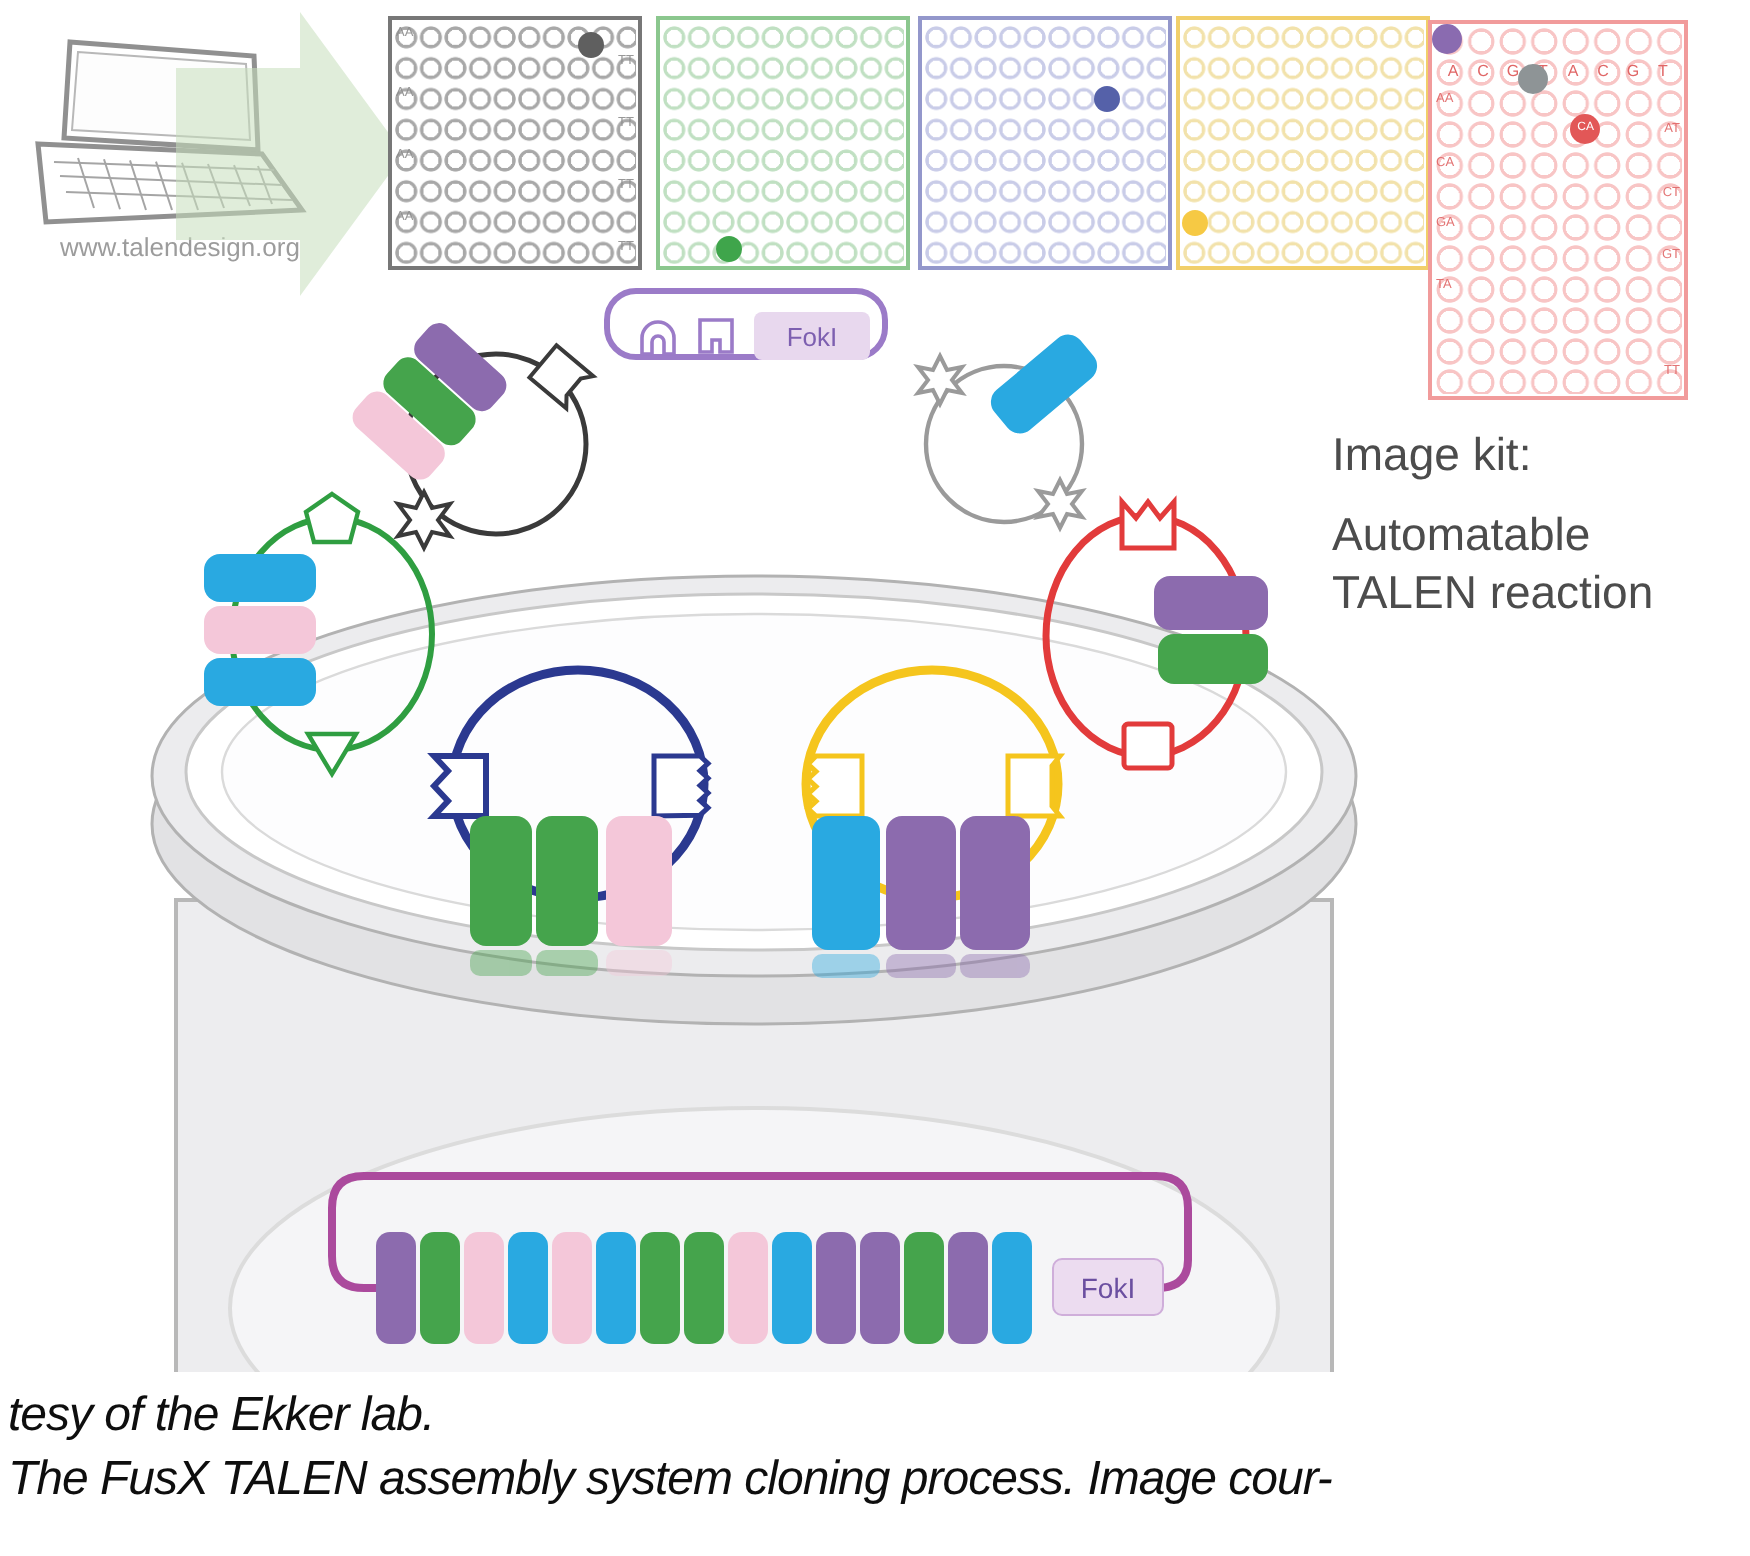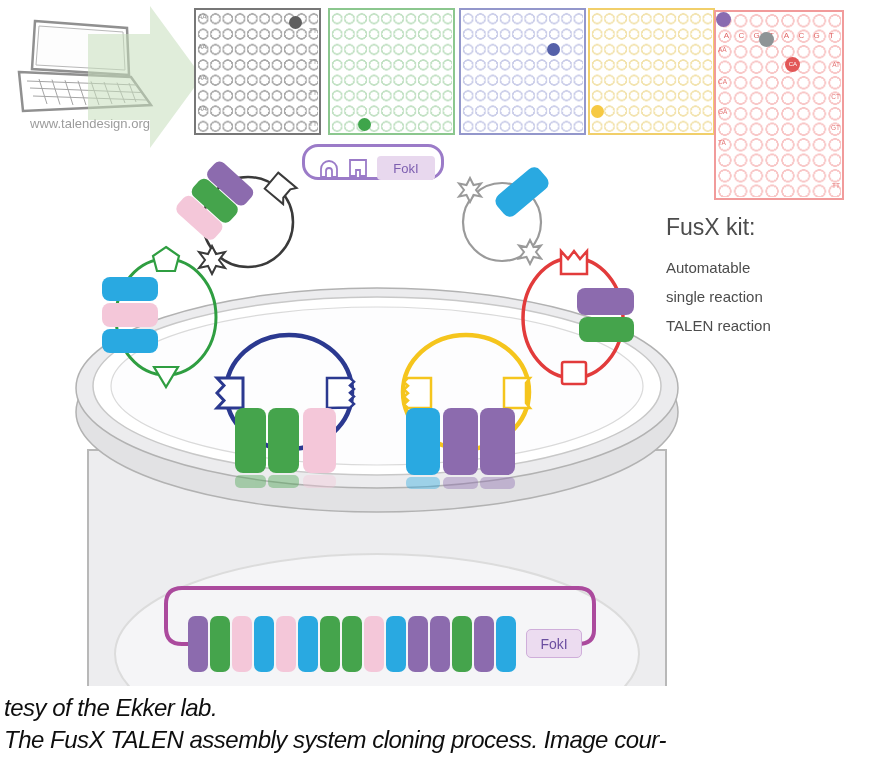--- a/index.html
+++ b/index.html
@@ -15,21 +15,21 @@
   .edge.left{left:2px;} .edge.right{right:2px;}
   .letters{position:absolute;top:20px;left:3px;right:3px;display:flex;z-index:1;}
   .letters span{flex:1;text-align:center;font-size:8px;line-height:1;}
   
   .fokl-plasmid{position:absolute;left:302px;top:144px;width:142px;height:36px;
      border:3px solid #9b7bc8;border-radius:16px;z-index:3;box-sizing:border-box;}
   .fokl-box{position:absolute;display:flex;align-items:center;justify-content:center;}
   
   .fusx{position:absolute;left:666px;top:214px;z-index:3;color:#4c4c4c;}
   .fusx .t{font-size:23px;margin-bottom:12px;}
-  .fusx .l{font-size:15px;line-height:29px;}
+  .fusx .l{font-size:23px;line-height:29px;}
   
   .construct{position:absolute;left:158px;top:572px;width:452px;height:112px;z-index:2;}
   .ablocks{position:absolute;left:30px;top:44px;height:56px;display:flex;gap:2px;}
   .abloc{width:20px;height:56px;border-radius:7px;}
   .fokl2{position:absolute;left:368px;top:57px;width:54px;height:27px;background:#ecdcf0;
      border:1.5px solid #cfaeda;border-radius:5px;color:#6b4fa0;font-size:14px;
      display:flex;align-items:center;justify-content:center;z-index:2;}
   
   .caption{position:absolute;left:4px;top:692px;width:868px;font-style:italic;
      font-size:24px;line-height:32px;color:#0e0e0e;letter-spacing:-0.5px;z-index:3;}
@@ -145,23 +145,22 @@
   <svg class="abs" style="left:450px;top:160px;z-index:3" width="118" height="115" viewBox="0 0 118 115">
     <ellipse cx="52" cy="62" rx="39" ry="39" fill="#ffffff" stroke="#9a9a9a" stroke-width="2.2"></ellipse>
     <polygon points="20,18 23.5,25 31,23.5 26,30 31,36.5 23.5,35 20,42 16.5,35 9,36.5 14,30 9,23.5 16.5,25" fill="#ffffff" stroke="#9a9a9a" stroke-width="2"></polygon>
     <polygon points="80,80 83.5,87 91,85.5 86,92 91,98.5 83.5,97 80,104 76.5,97 69,98.5 74,92 69,85.5 76.5,87" fill="#ffffff" stroke="#9a9a9a" stroke-width="2"></polygon>
     <g transform="translate(72,32) rotate(-40)">
       <rect x="-28" y="-13" width="56" height="26" rx="8" fill="#29a9e1"></rect>
     </g>
   </svg>
 
   <div class="fusx">
-    <div class="t">FusX kit:</div>
+    <div class="t">Image kit:</div>
     <div class="l">Automatable</div>
-    <div class="l">single reaction</div>
     <div class="l">TALEN reaction</div>
   </div>
 
   <svg class="abs" style="left:60px;top:282px;z-index:1" width="625" height="404" viewBox="0 0 625 404">
     <rect x="28" y="168" width="578" height="240" fill="#ededef" stroke="#b8b8b8" stroke-width="2"></rect>
     <ellipse cx="317" cy="372" rx="262" ry="100" fill="#f5f5f7" stroke="#dcdcdc" stroke-width="2"></ellipse>
     <ellipse cx="317" cy="130" rx="301" ry="100" fill="#e2e2e4" stroke="#b2b2b2" stroke-width="1.5"></ellipse>
     <ellipse cx="317" cy="106" rx="301" ry="100" fill="#ececee" stroke="#b2b2b2" stroke-width="1.5"></ellipse>
     <ellipse cx="317" cy="104" rx="284" ry="89" fill="#ffffff" stroke="#c8c8c8" stroke-width="1.5"></ellipse>
     <ellipse cx="317" cy="104" rx="266" ry="79" fill="#fdfdfe" stroke="#dadada" stroke-width="1.2"></ellipse>

